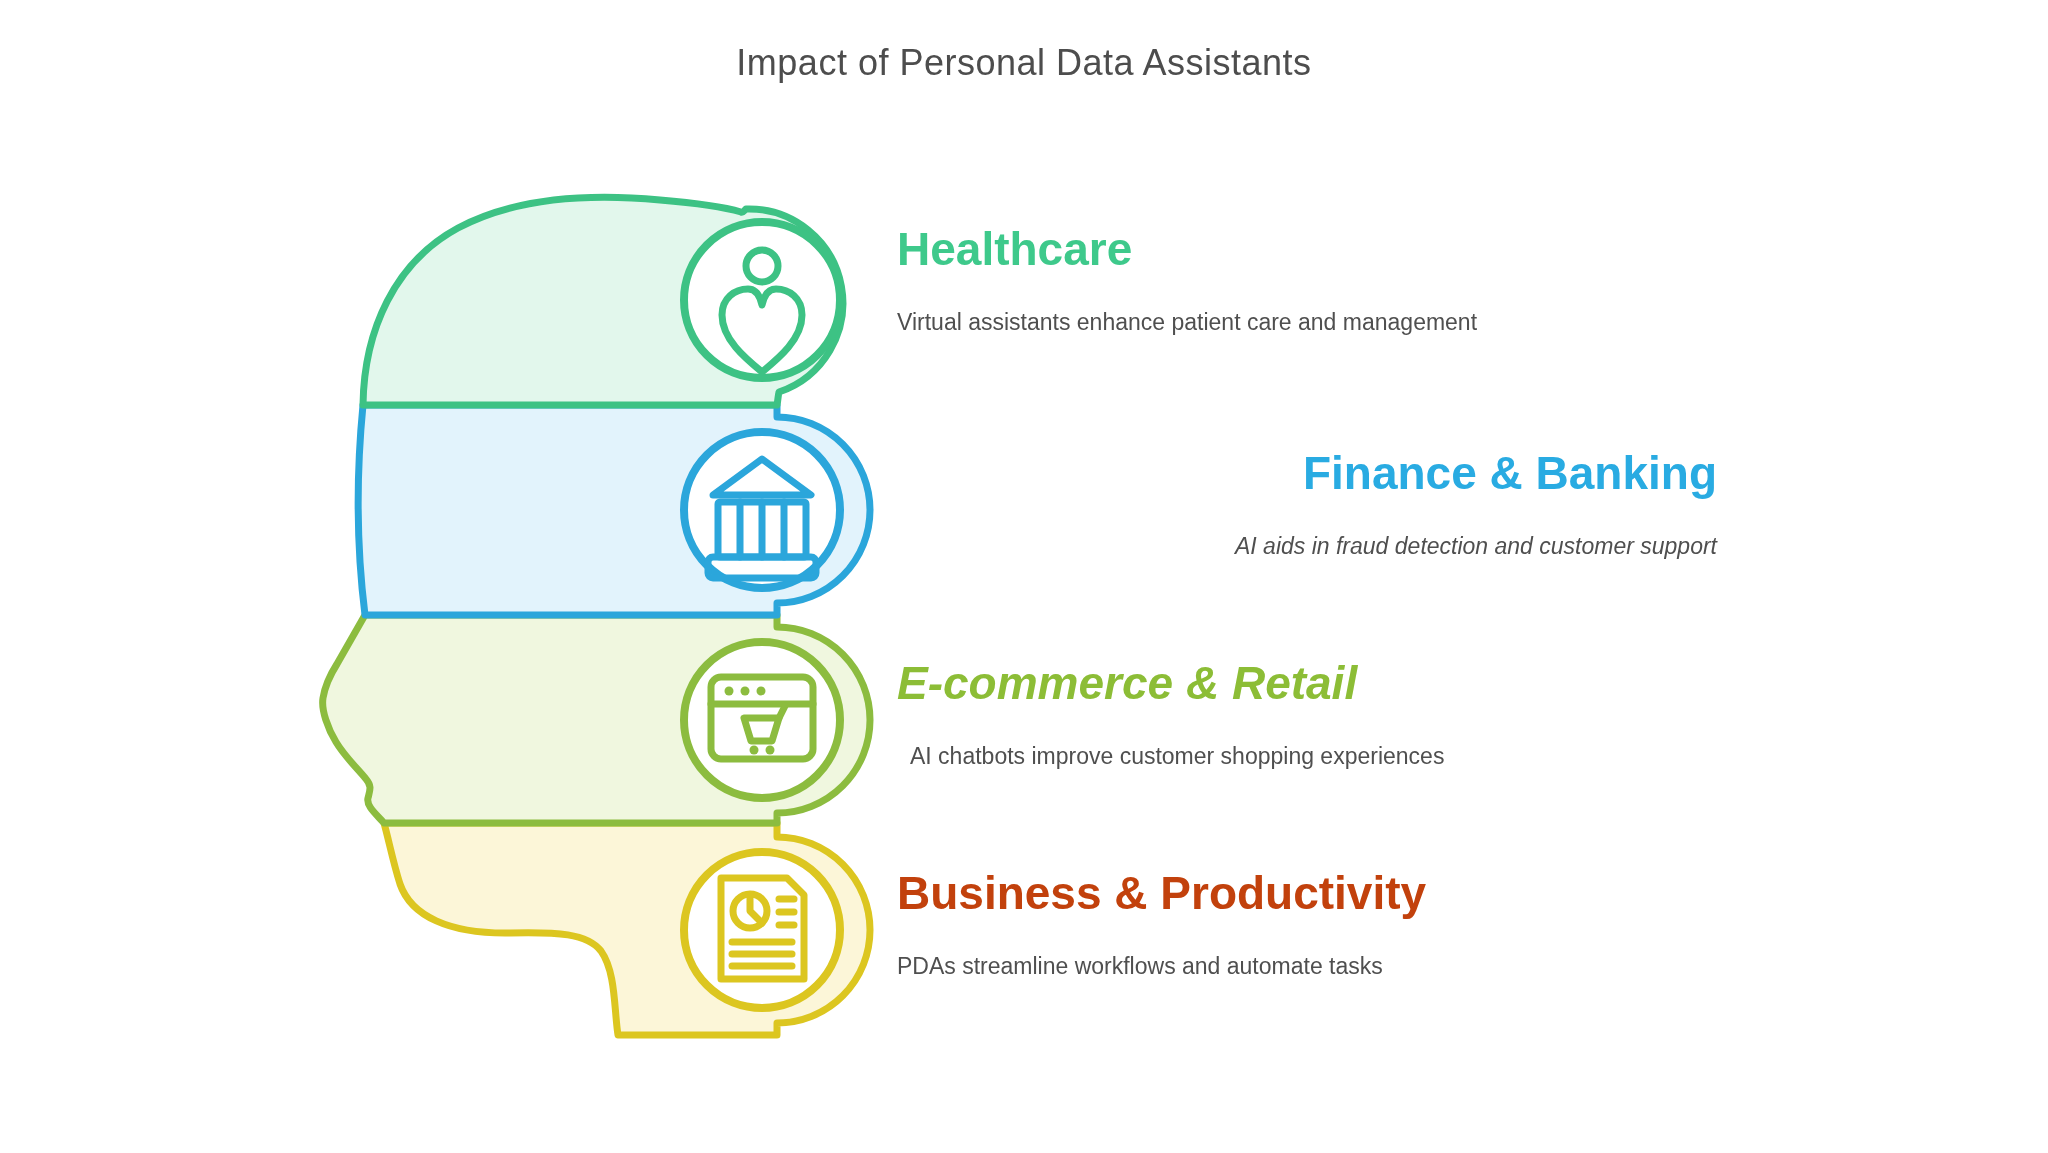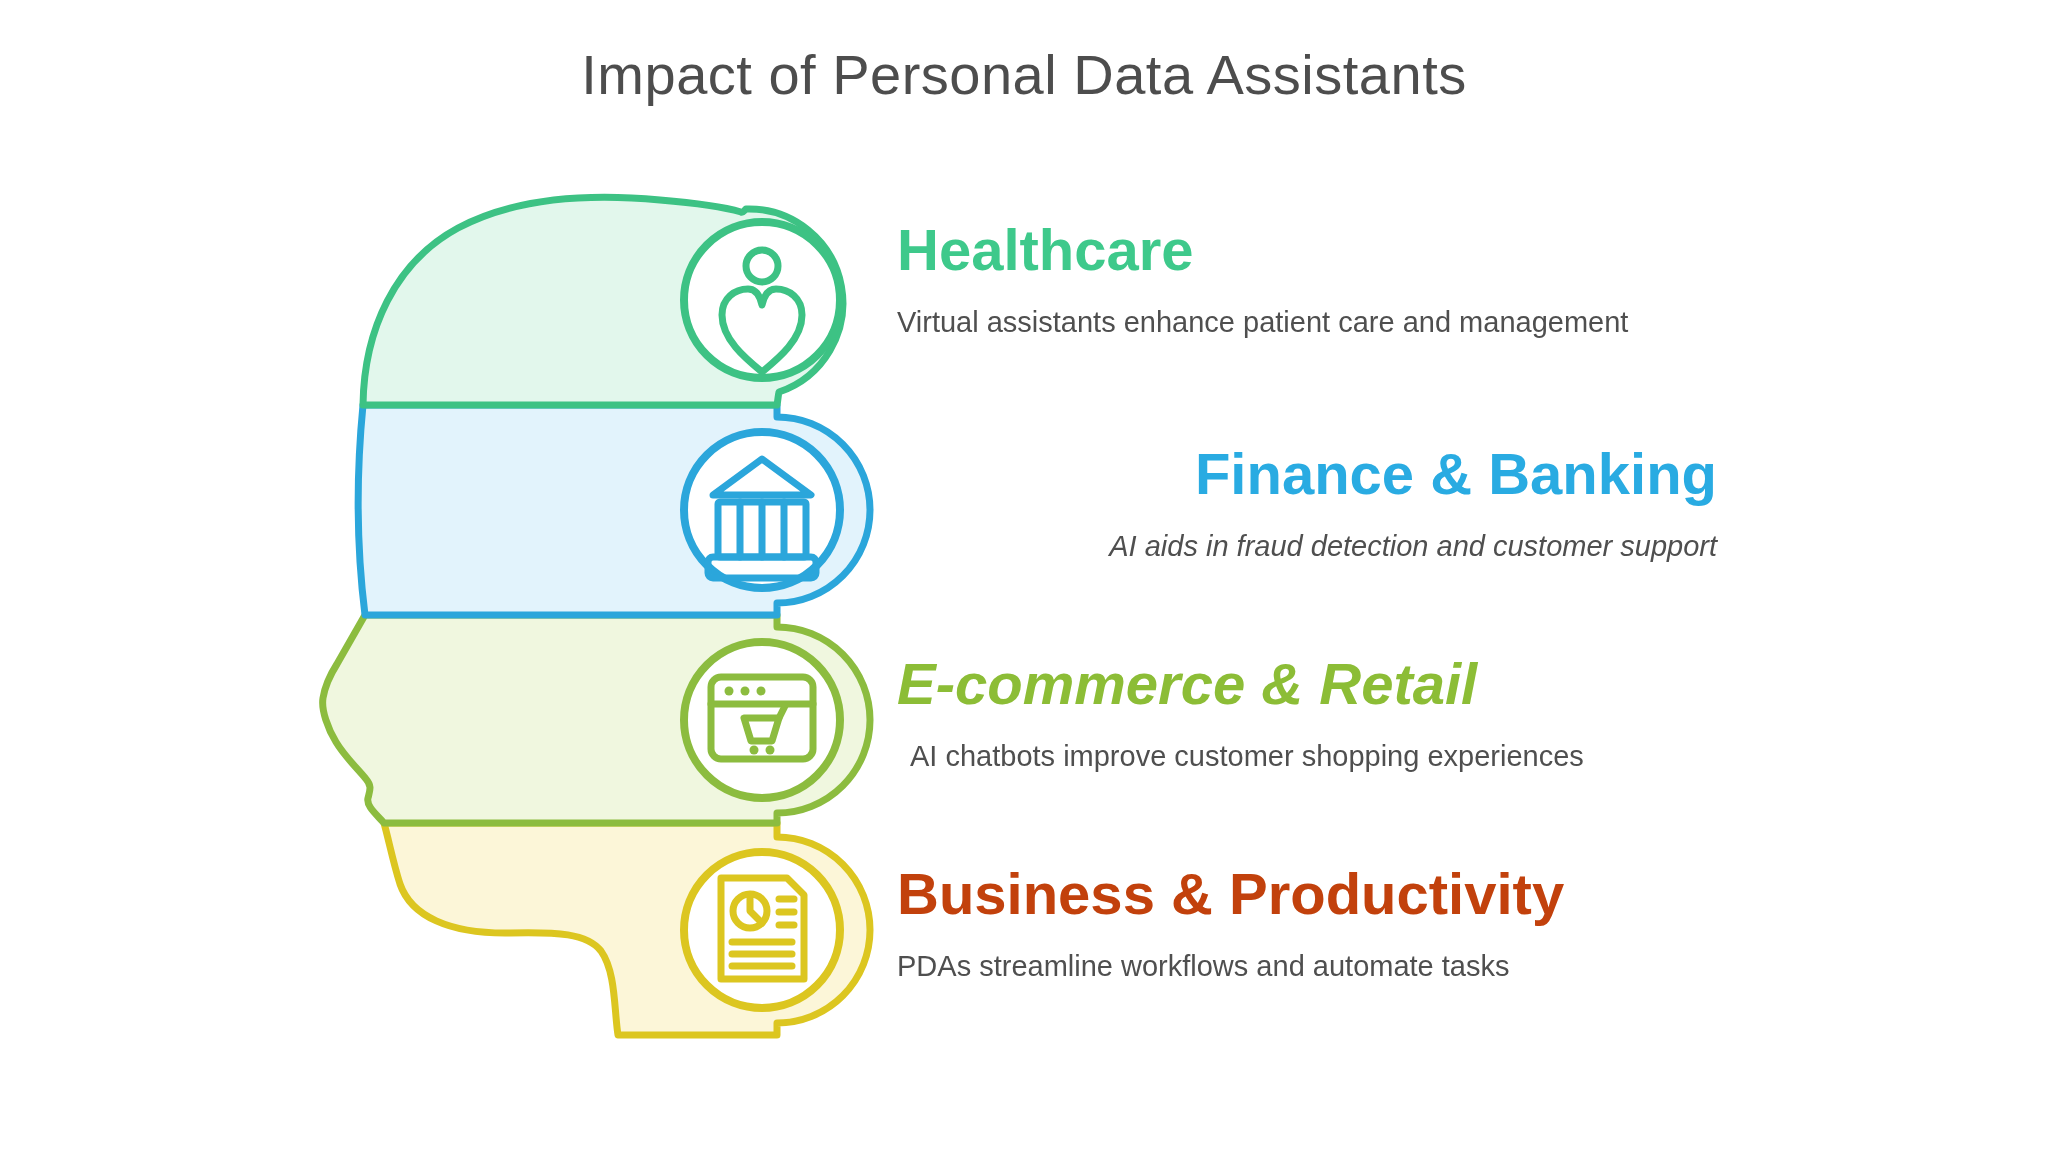--- a/index.html
+++ b/index.html
@@ -14,44 +14,44 @@
     height: 1153px;
     background: #ffffff;
     overflow: hidden;
   }
   .page-title {
     position: absolute;
     top: 42px;
     left: 0;
     width: 2048px;
     text-align: center;
-    font-size: 56px;
+    font-size: 36px;
     font-weight: 400;
     letter-spacing: 0.5px;
     margin: 0;
   }
   .head-svg {
     position: absolute;
     top: 0;
     left: 0;
   }
   .section-text {
     position: absolute;
     left: 897px;
     width: 820px;
   }
   .section-text h2 {
     margin: 0;
-    font-size: 58px;
+    font-size: 46px;
     line-height: 55px;
     font-weight: 700;
   }
   .section-text p {
     margin: 24px 0 0 0;
-    font-size: 29px;
+    font-size: 23px;
     line-height: 43px;
     font-weight: 400;
   }
   .st-1 { top: 222px; }
   .st-2 { top: 446px; text-align: right; }
   .st-3 { top: 656px; }
   .st-4 { top: 866px; }
 </style>
 </head>
 <body>

